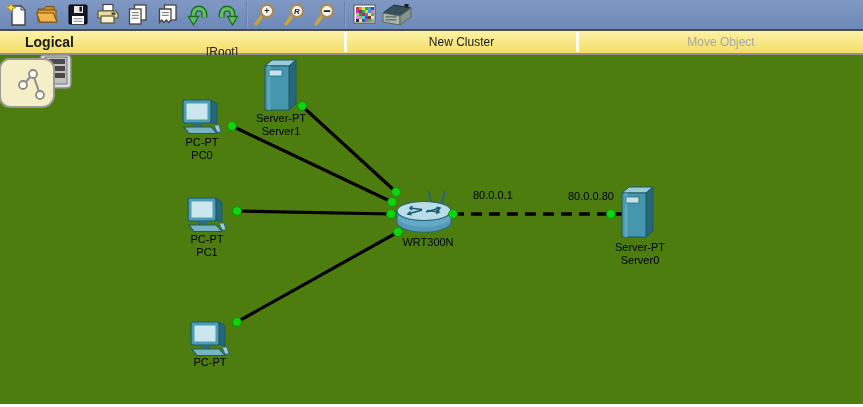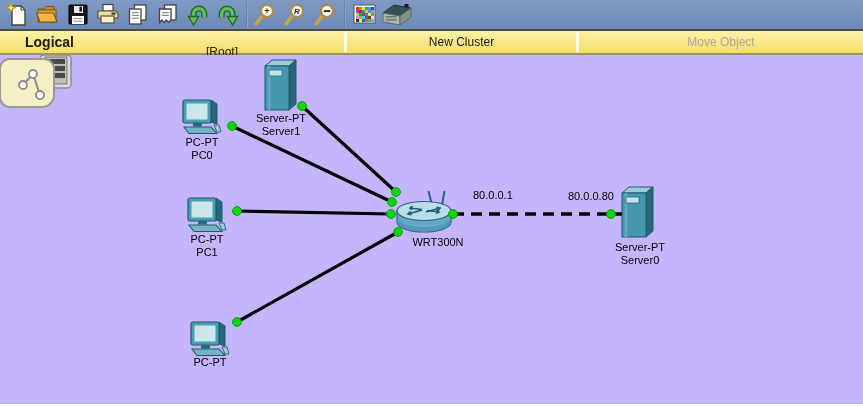--- a/index.html
+++ b/index.html
@@ -33,21 +33,21 @@
     font-size:14px; font-weight:bold; cursor:pointer;
   }
   .nav-btn { display:flex; align-items:center; justify-content:center; cursor:pointer; }
   .nav-root    { width:244px;margin-top:19px; }
   .nav-cluster { width:229px; }
   .nav-move    { flex:1; color:#a8a8a8; cursor:default; }
   .nav-sep { width:3px; background:rgba(255,255,255,.85); margin:1px 0; }
   .bar-underline { width:863px; height:1px; background:#8f8f8f; }
 
   
-  .canvas { position:relative; width:863px; height:349px; background:#c4b5fd; }
+  .canvas { position:relative; width:863px; height:349px; background:#4d7c0f; }
   .net-svg { position:absolute; left:0; top:0; }
 
   .dev-label {
     position:absolute; width:130px; text-align:center;
     font-size:11px; line-height:13px; color:#000; z-index:5; pointer-events:none;
   }
   .ip-label {
     position:absolute; font-size:11px; color:#000; z-index:5; pointer-events:none;
   }
 
@@ -310,21 +310,21 @@
     <div>PC-PT</div>
     <div>PC0</div>
   </div>
   <div class="dev-label" style="left:142px; top:178px">
     <div>PC-PT</div>
     <div>PC1</div>
   </div>
   <div class="dev-label" style="left:145px; top:301px">
     <div>PC-PT</div>
   </div>
-  <div class="dev-label" style="left:373px; top:181px">
+  <div class="dev-label" style="left:363px; top:181px">
     <div>WRT300N</div>
   </div>
   <div class="dev-label" style="left:575px; top:186px">
     <div>Server-PT</div>
     <div>Server0</div>
   </div>
 
   <div class="ip-label" style="left:473px; top:134px">80.0.0.1</div>
   <div class="ip-label" style="left:568px; top:135px">80.0.0.80</div>
 </div>

